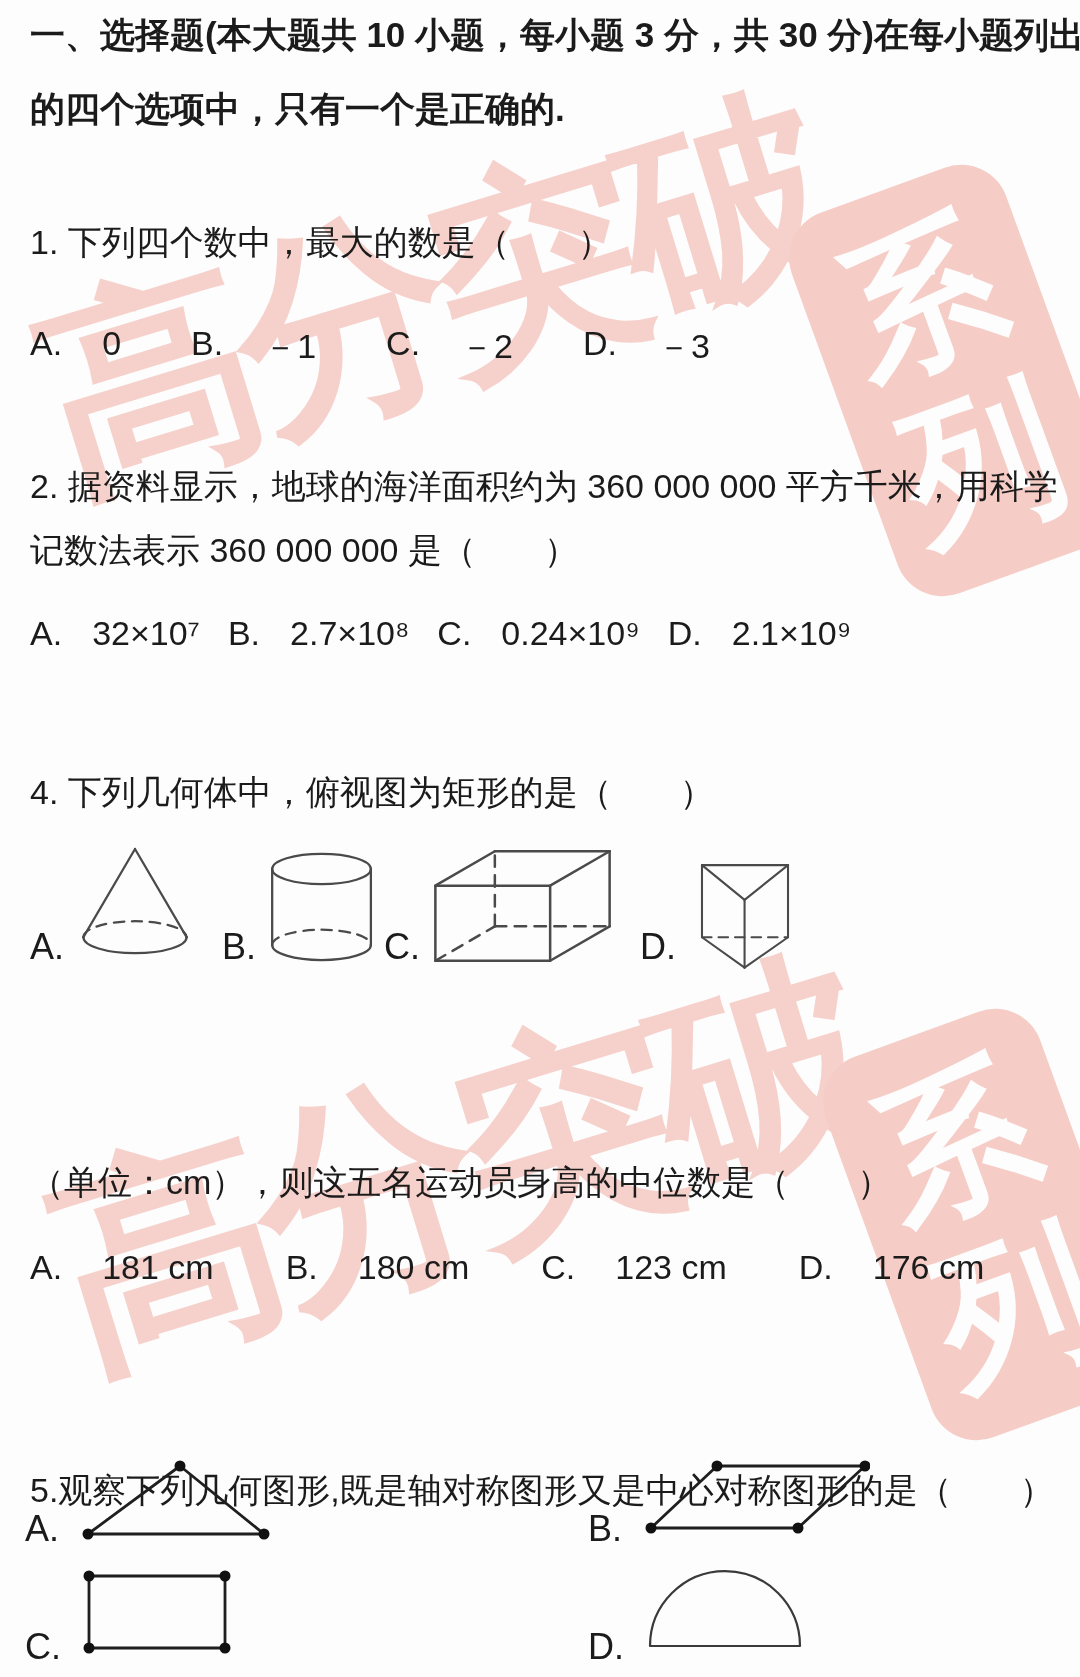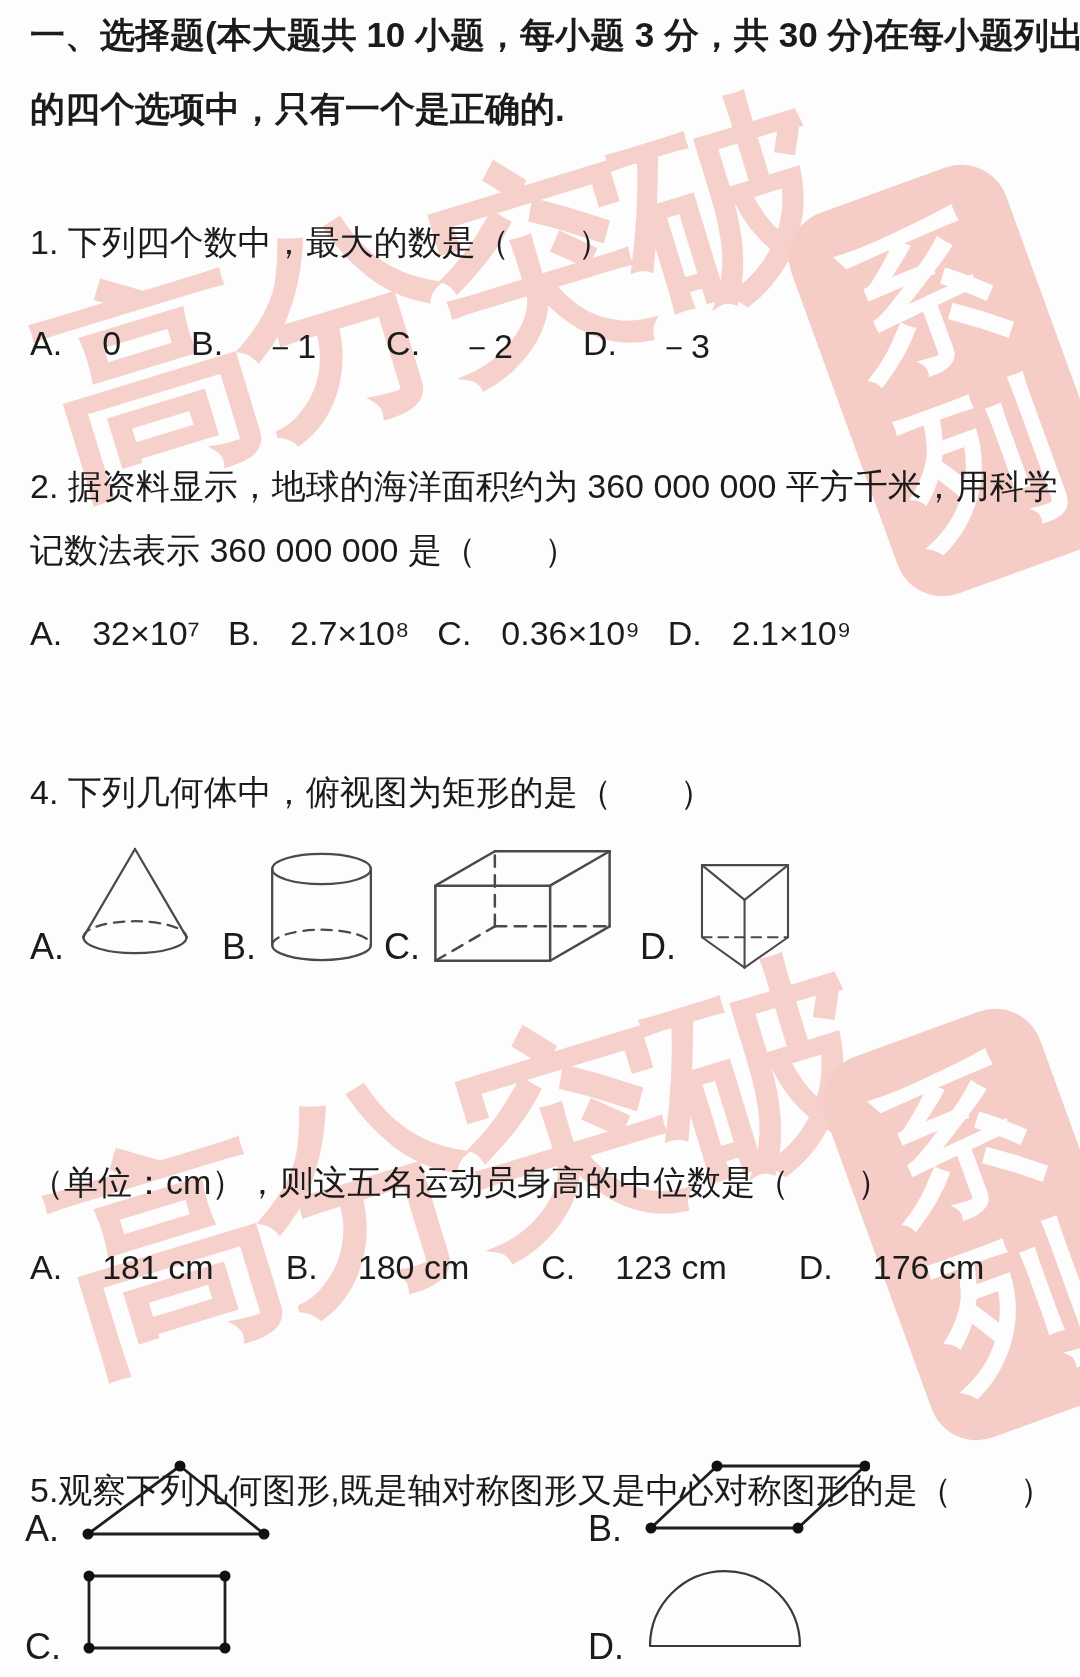--- a/index.html
+++ b/index.html
@@ -92,21 +92,21 @@
     <span class="opt">
         <span>A.</span>
         <span>32×10⁷</span>
       </span>
     <span class="opt">
         <span>B.</span>
         <span>2.7×10⁸</span>
       </span>
     <span class="opt">
         <span>C.</span>
-        <span>0.36×10⁹</span>
+        <span>0.24×10⁹</span>
       </span>
     <span class="opt">
         <span>D.</span>
         <span>2.1×10⁹</span>
       </span>
   </div>
 
   <div class="line" style="top:770px">4. 下列几何体中，俯视图为矩形的是（　　）</div>
 
   <div class="fig-label" style="left:30px;top:926px">A.</div>

